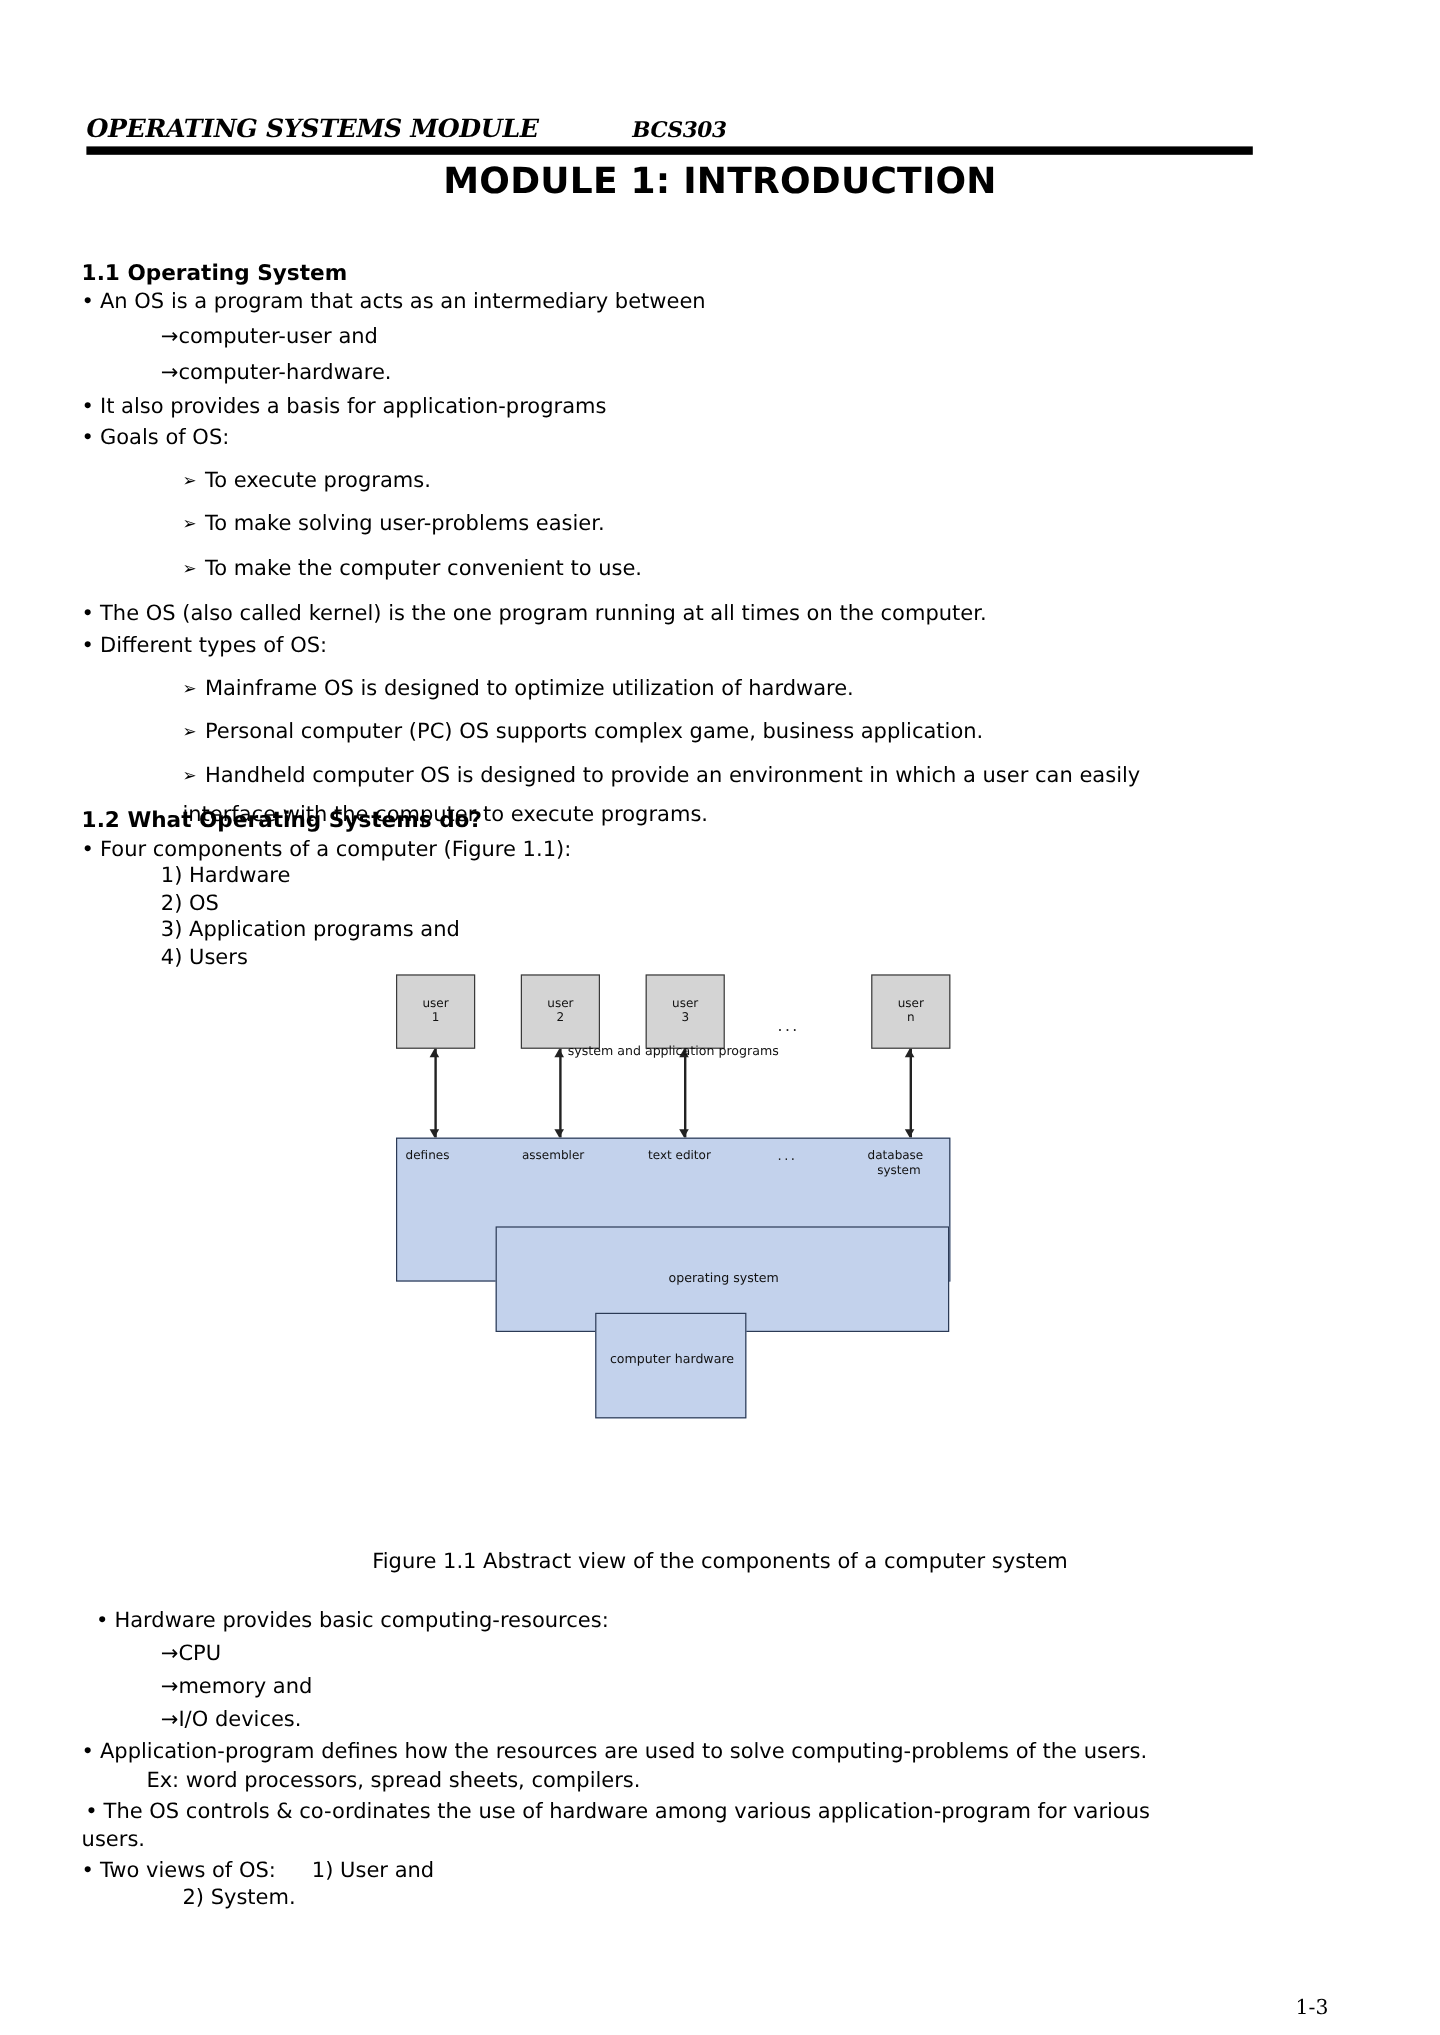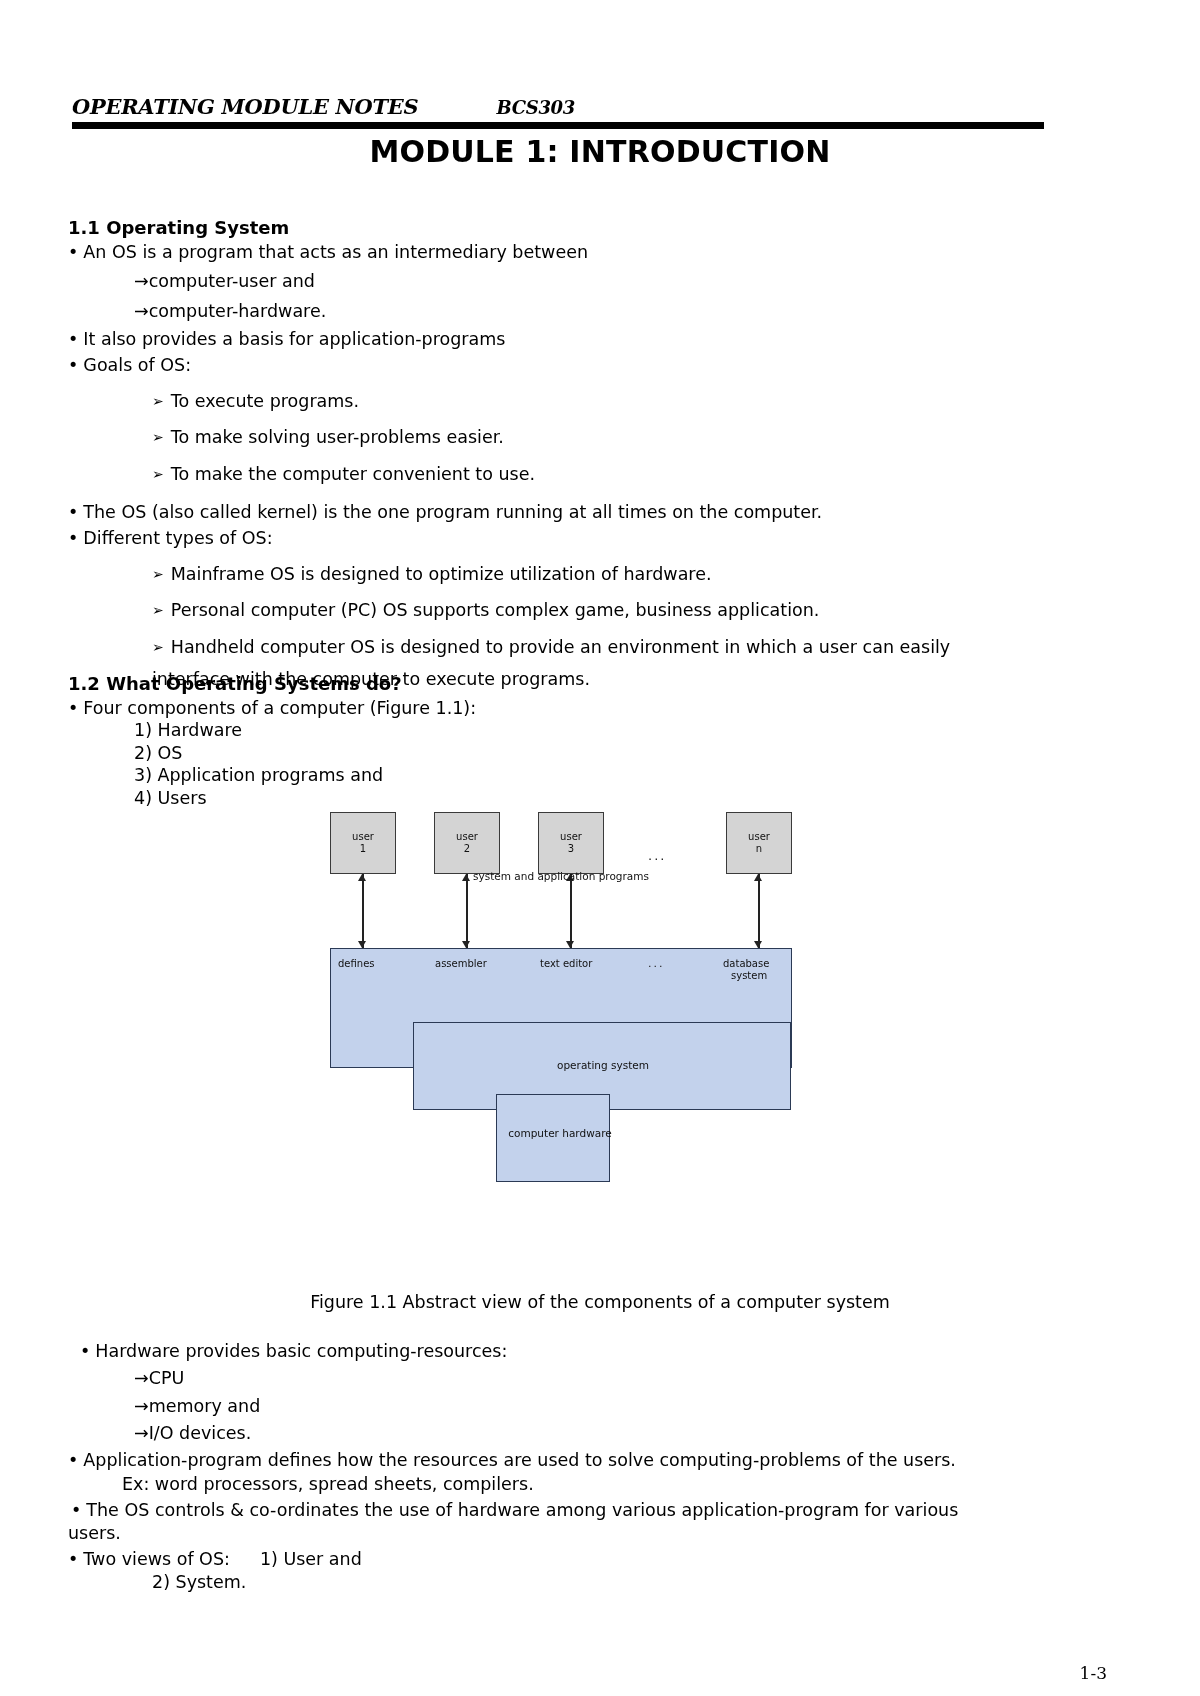--- a/index.html
+++ b/index.html
@@ -187,21 +187,21 @@
     left: 0;
     width: 378px;
     text-align: center;
     font-size: 10.5px;
     color: #111;
   }
   .hw-box {
     position: absolute;
     left: 166px;
     top: 282px;
-    width: 114px;
+    width: 126px;
     height: 88px;
     background: #c3d2ec;
     border: 1.4px solid #2b3a55;
     box-sizing: border-box;
   }
   .hw-lbl {
     position: absolute;
     top: 32px;
     left: 0;
     width: 126px;
@@ -227,21 +227,21 @@
     font-size: 17px;
   }
 </style>
 </head>
 <body>
 
 <div class="page">
 
   <div class="doc-header">
     <div class="doc-header-row">
-      <span class="hdr-title">OPERATING MODULE NOTES</span>
+      <span class="hdr-title">OPERATING SYSTEMS MODULE</span>
       <span class="hdr-code">BCS303</span>
     </div>
     <div class="hdr-rule"></div>
   </div>
 
   <div class="module-title">MODULE 1: INTRODUCTION</div>
 
   <div class="body-block" style="top:216px;">
     <div class="sec-head">1.1 Operating System</div>
     <div class="bullet-line bul">An OS is a program that acts as an intermediary between</div>

